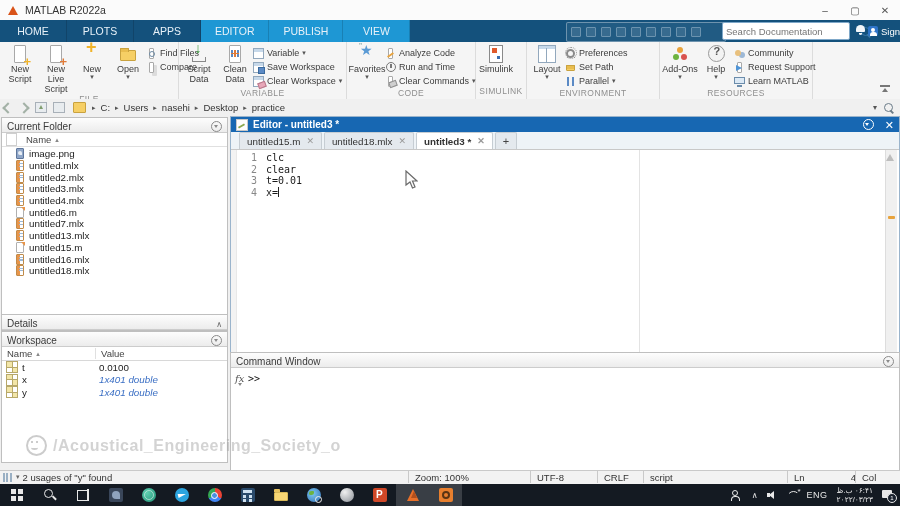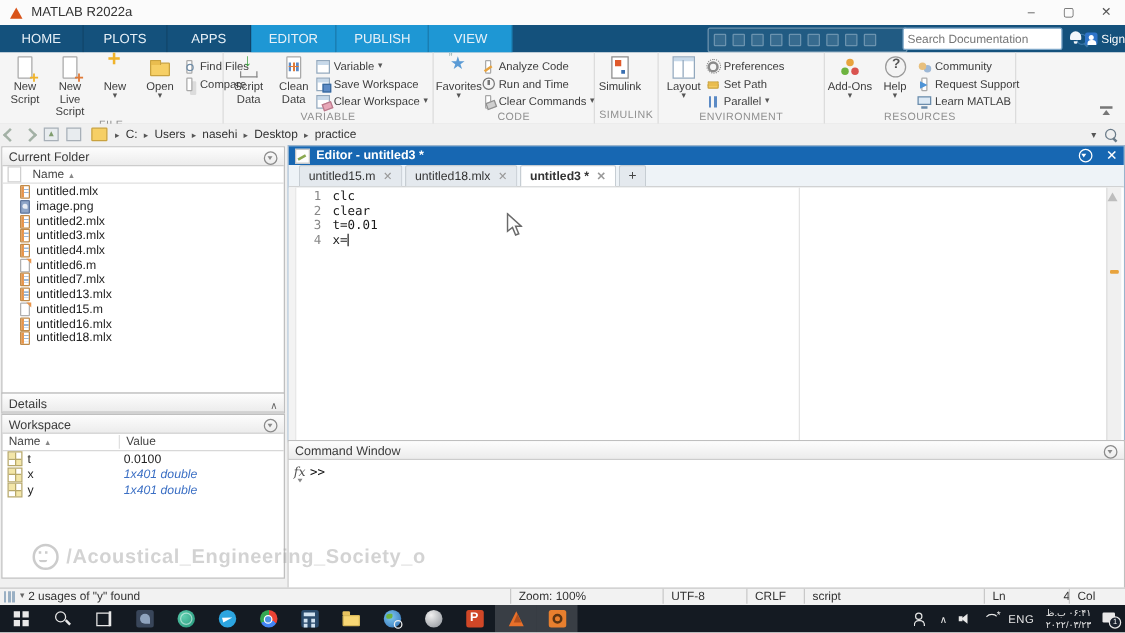--- a/index.html
+++ b/index.html
@@ -528,26 +528,26 @@
     <span class="pmenu"></span>
   </div>
   <div id="cf-colhead">
     <span class="fi-blank"></span>
     <span>Name</span>
     <span class="sort-arrow">▴</span>
   </div>
   <div id="cf-list">
 
   <div class="frow">
+        <span class="fi m-png"></span>
+        <span>image.png</span>
+      </div>
+      <div class="frow">
         <span class="fi m-mlx"></span>
         <span>untitled.mlx</span>
-      </div>
-      <div class="frow">
-        <span class="fi m-png"></span>
-        <span>image.png</span>
       </div>
       <div class="frow">
         <span class="fi m-mlx"></span>
         <span>untitled2.mlx</span>
       </div>
       <div class="frow">
         <span class="fi m-mlx"></span>
         <span>untitled3.mlx</span>
       </div>
       <div class="frow">

